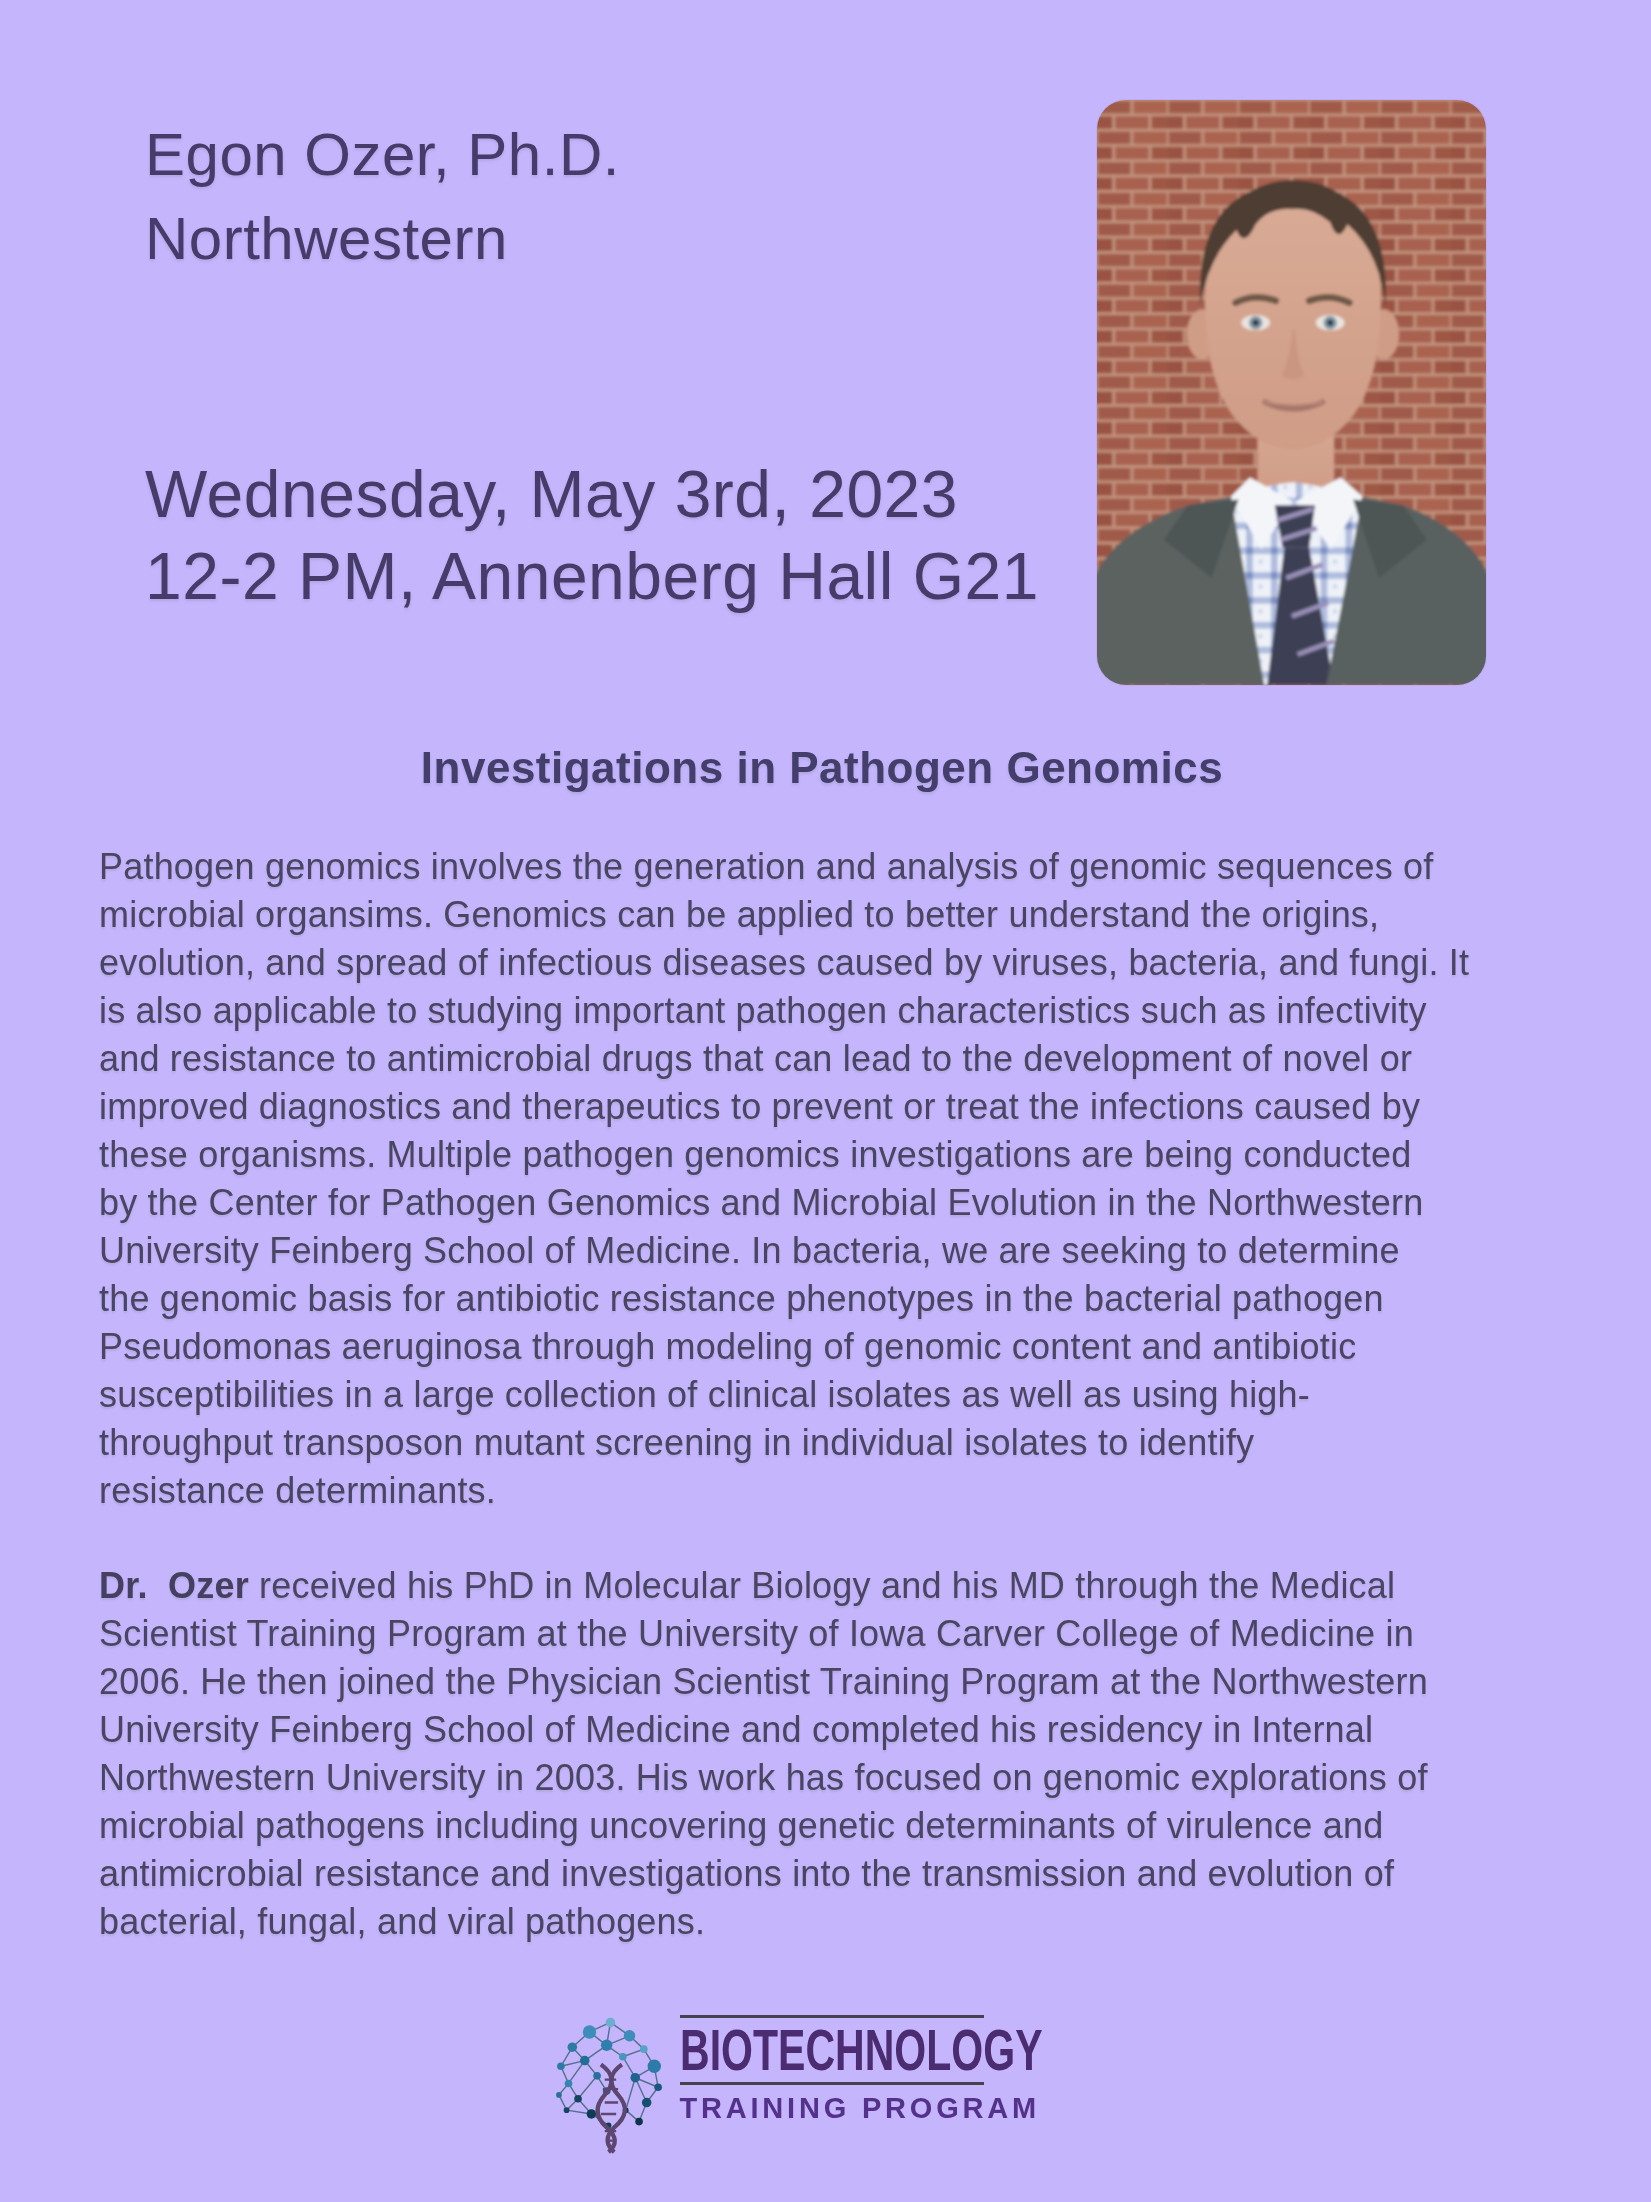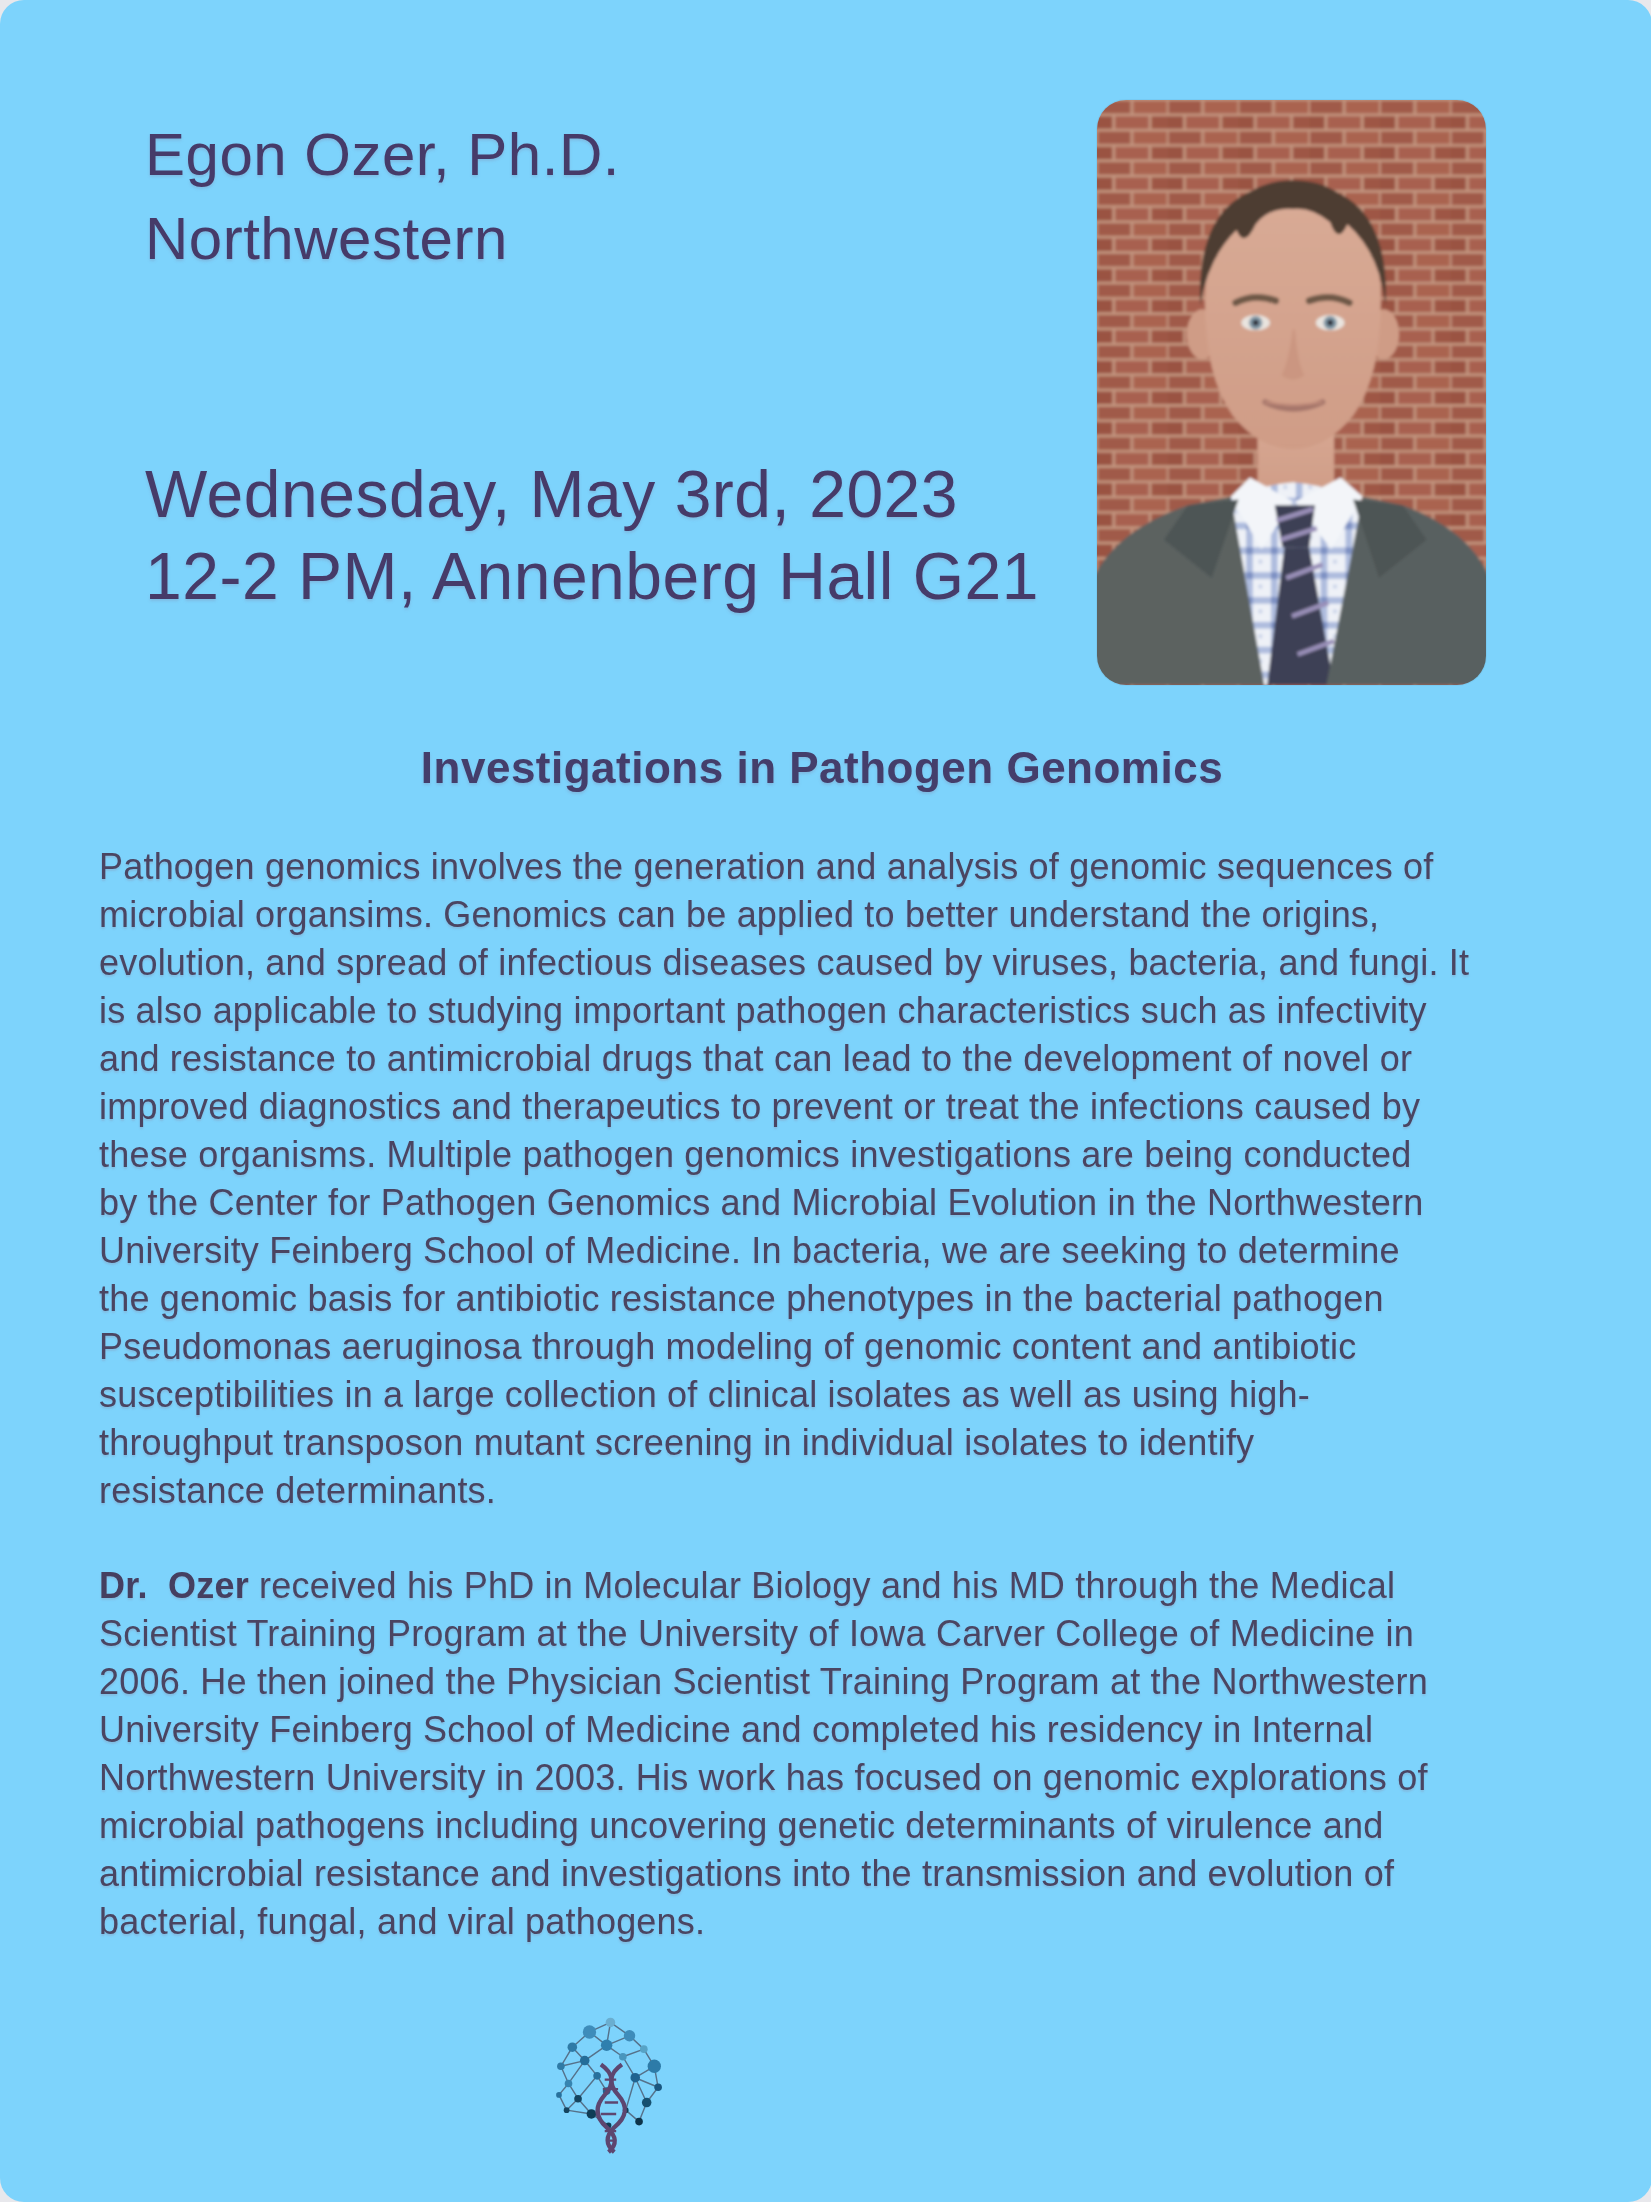--- a/index.html
+++ b/index.html
@@ -1,23 +1,22 @@
 <!DOCTYPE html>
 <html><head>
 <meta charset="utf-8">
 <style>
   html,body{margin:0;padding:0;}
   body{background:#e8e8ec;}
   .page{
     position:relative;
     width:1652px;height:2202px;
-    background:#7dd3fc;
+    background:#c4b5fd;
     overflow:hidden;
     font-family:"Liberation Sans",sans-serif;
-    border-radius:24px;
   }
   
   .header-block{
     position:absolute;left:145px;top:113px;
     font-size:60px;line-height:84px;font-weight:400;
     color:#463b69;letter-spacing:0.5px;
     text-shadow:0 1.9px 2.9px rgba(130,130,165,0.28);
     white-space:nowrap;
   }
   .date-block{
@@ -222,16 +221,22 @@
         <circle cx="92" cy="116" r="4" fill="#0d3349"></circle>
         <circle cx="60" cy="120" r="3" fill="#0f3c55"></circle>
       </g>
 
       <g stroke="#5d4670" fill="none">
         <path d="M52 56 Q72 70 56 88 Q40 106 58 122 Q74 136 60 148" stroke-width="4.5"></path>
         <path d="M74 56 Q54 70 70 88 Q86 106 66 122 Q52 136 66 148" stroke-width="4.5"></path>
         <path d="M56 72 L68 72 M54 82 L70 82 M56 96 L70 96 M52 108 L68 108 M56 126 L68 126 M58 136 L66 136" stroke-width="2.5"></path>
       </g>
     </svg>
+    <div class="logo-text">
+      <div class="logo-rule"></div>
+      <div class="logo-main">BIOTECHNOLOGY</div>
+      <div class="logo-rule"></div>
+      <div class="logo-sub">TRAINING PROGRAM</div>
+    </div>
   </div>
 
 </div>
 
 
 </body></html>

